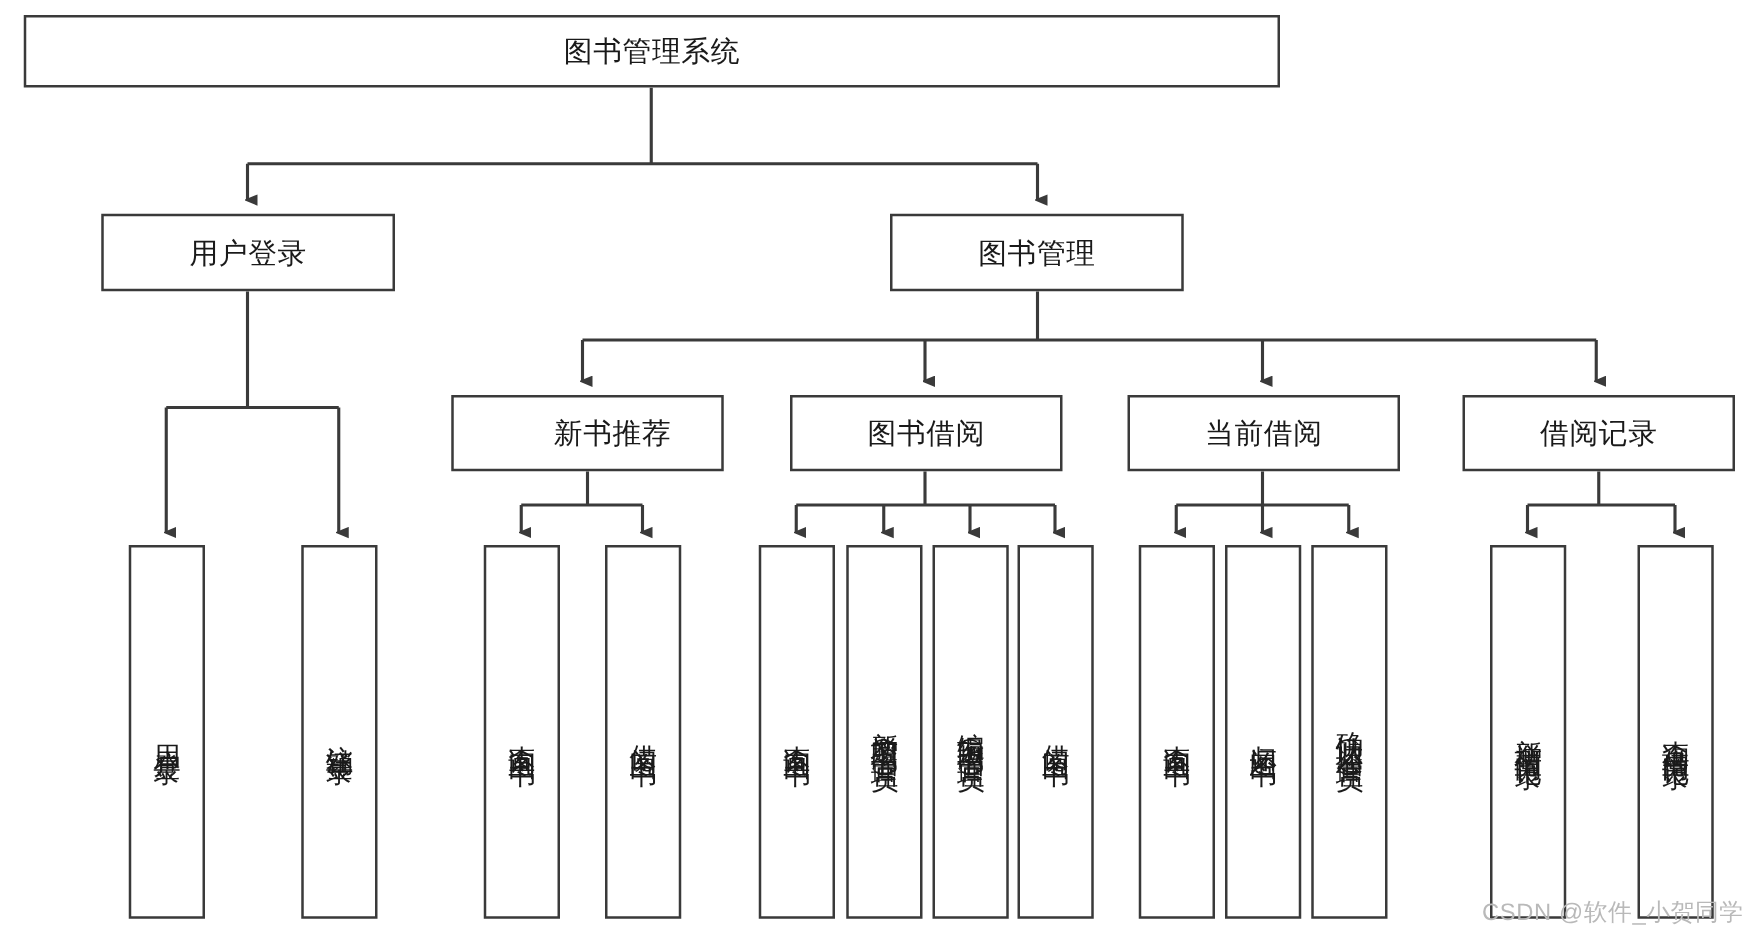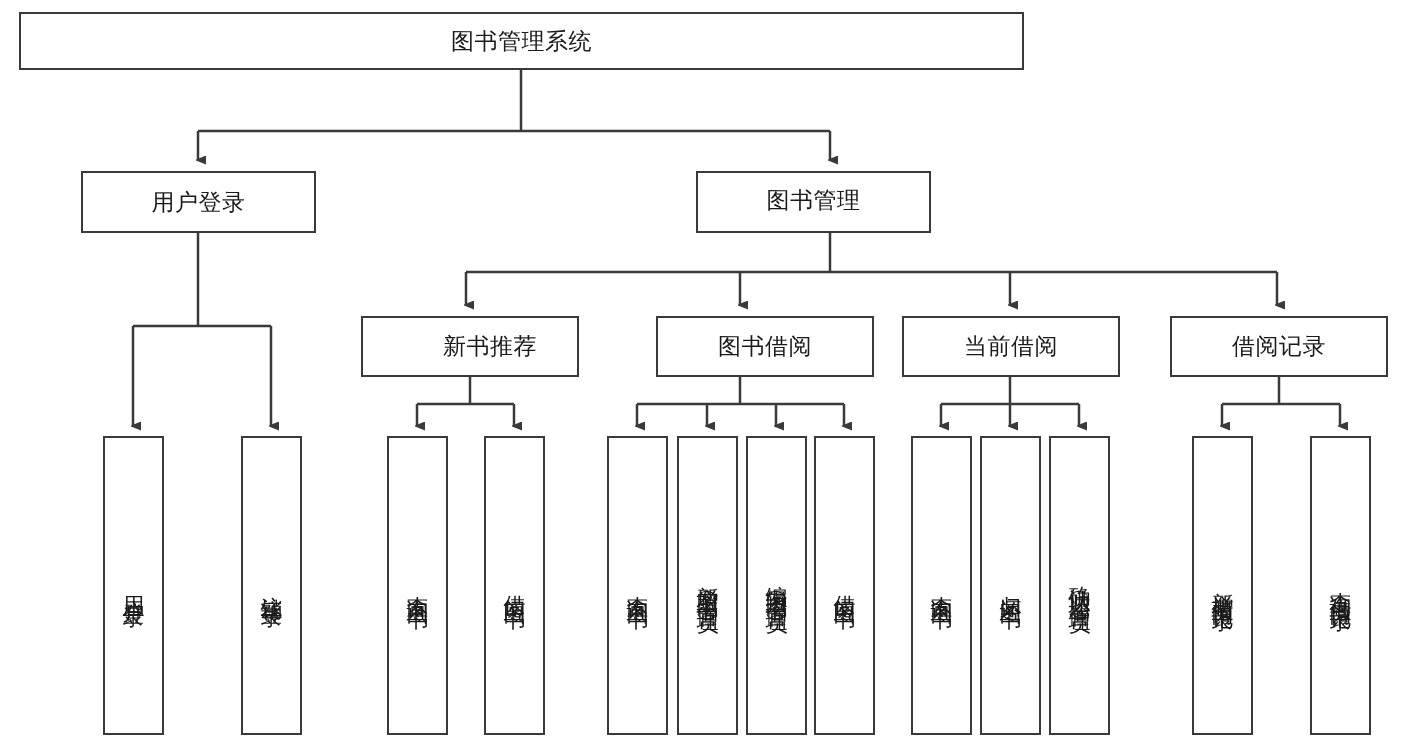--- a/index.html
+++ b/index.html
@@ -118,28 +118,28 @@
     </g>
   </svg>
 
   <div class="node h" style="left:19px; top:12px; width:1005px; height:58px;">
     <span class="htext">图书管理系统</span>
   </div>
 
   <div class="node h" style="left:81px; top:171px; width:235px; height:62px;">
     <span class="htext">用户登录</span>
   </div>
-  <div class="node h" style="left:696px; top:171px; width:235px; height:62px;font-family:Liberation Mono, monospace;">
+  <div class="node h" style="left:712px; top:171px; width:235px; height:62px;">
     <span class="htext">图书管理</span>
   </div>
 
   <div class="node h" style="left:361px; top:316px; width:218px; height:61px;padding-left:40px;">
     <span class="htext">新书推荐</span>
   </div>
-  <div class="node h" style="left:632px; top:316px; width:218px; height:61px;margin-left:24px;">
+  <div class="node h" style="left:632px; top:316px; width:218px; height:61px;">
     <span class="htext">图书借阅</span>
   </div>
   <div class="node h" style="left:1170px; top:316px; width:218px; height:61px;">
     <span class="htext">借阅记录</span>
   </div>
   <div class="node h" style="left:902px; top:316px; width:218px; height:61px;">
     <span class="htext">当前借阅</span>
   </div>
 
   <div class="node v" style="left:103px; top:436px; width:61px; height:299px;">
@@ -179,14 +179,15 @@
     <span class="vtext">确认归还（管理员）</span>
   </div>
 
   <div class="node v" style="left:1192px; top:436px; width:61px; height:299px;">
     <span class="vtext">新增借阅记录</span>
   </div>
   <div class="node v" style="left:1310px; top:436px; width:61px; height:299px;">
     <span class="vtext">查询借阅记录</span>
   </div>
 
+  <div id="watermark">CSDN @软件_小贺同学</div>
 
 </div>
 
 </body></html>

